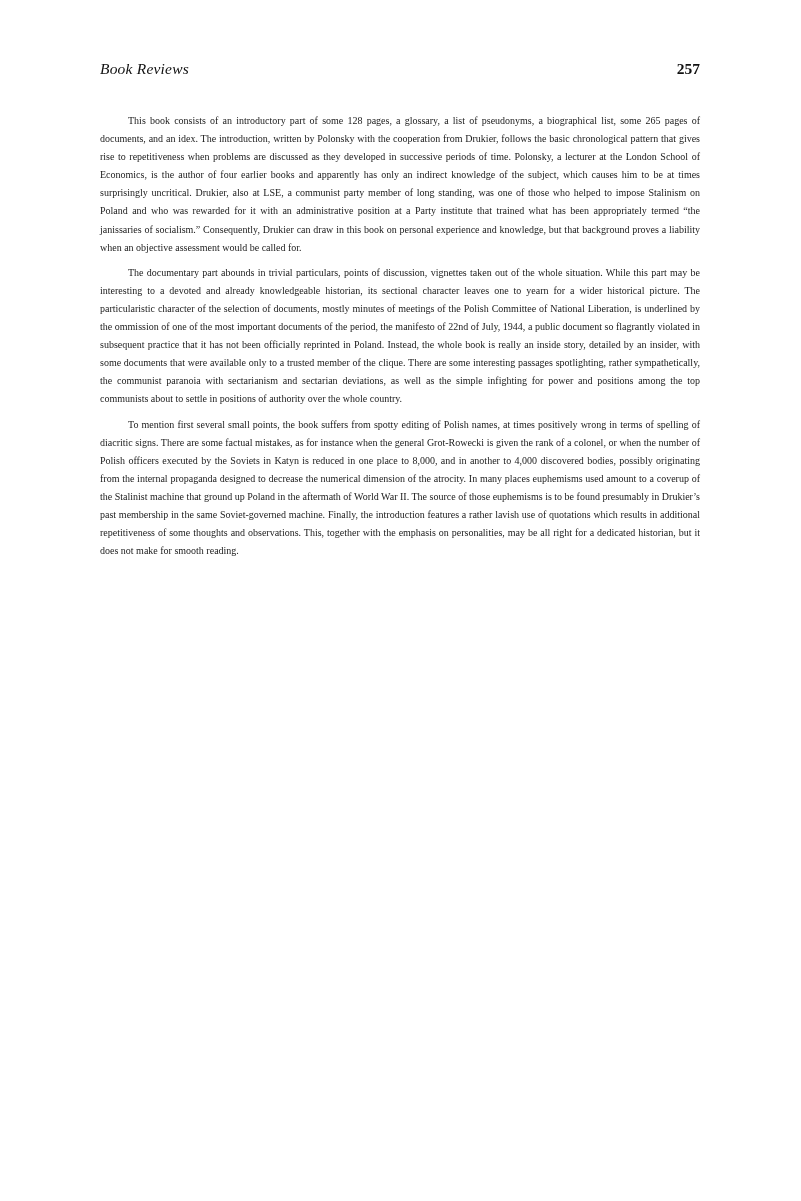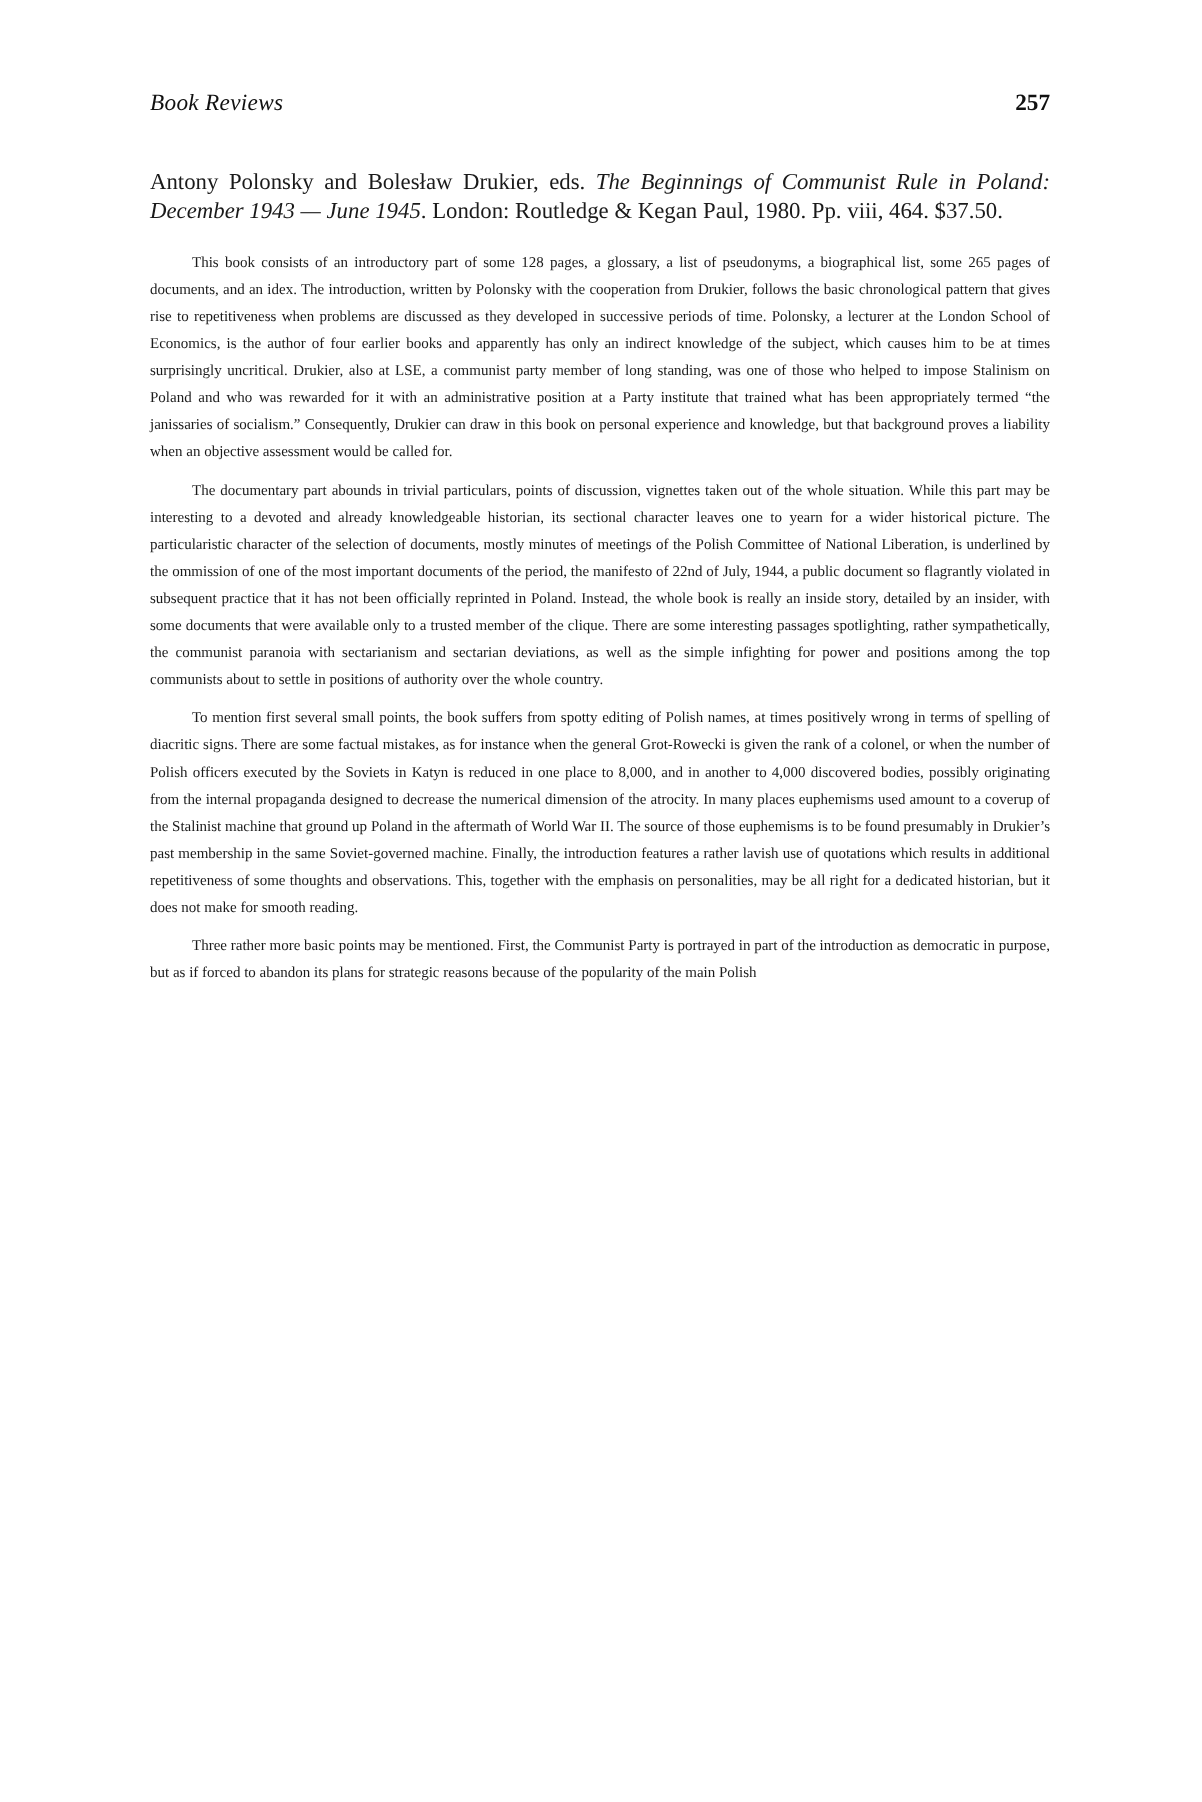--- a/index.html
+++ b/index.html
@@ -91,21 +91,19 @@
 
 <div class="page">
 
   <div class="running-head">
     <span class="running-head-title">Book Reviews</span>
     <span class="running-head-folio">257</span>
   </div>
 
   <div class="column">
 
-    <p class="citation"><span>Antony Polonsky and Bolesław Drukier, eds. </span><span class="book-title">The Beginnings of Communist Rule in Poland: December 1943 — June 1945</span><span>. London: Routledge &amp; Kegan Paul, 1980. Pp. viii, 464. $37.50.</span></p>
 
     <p class="body-par">This book consists of an introductory part of some 128 pages, a glossary, a list of pseudonyms, a biographical list, some 265 pages of documents, and an idex. The introduction, written by Polonsky with the cooperation from Drukier, follows the basic chronological pattern that gives rise to repetitiveness when problems are discussed as they developed in successive periods of time. Polonsky, a lecturer at the London School of Economics, is the author of four earlier books and apparently has only an indirect knowledge of the subject, which causes him to be at times surprisingly uncritical. Drukier, also at LSE, a communist party member of long standing, was one of those who helped to impose Stalinism on Poland and who was rewarded for it with an administrative position at a Party institute that trained what has been appropriately termed “the janissaries of socialism.” Consequently, Drukier can draw in this book on personal experience and knowledge, but that background proves a liability when an objective assessment would be called for.</p>
     <p class="body-par">The documentary part abounds in trivial particulars, points of discussion, vignettes taken out of the whole situation. While this part may be interesting to a devoted and already knowledgeable historian, its sectional character leaves one to yearn for a wider historical picture. The particularistic character of the selection of documents, mostly minutes of meetings of the Polish Committee of National Liberation, is underlined by the ommission of one of the most important documents of the period, the manifesto of 22nd of July, 1944, a public document so flagrantly violated in subsequent practice that it has not been officially reprinted in Poland. Instead, the whole book is really an inside story, detailed by an insider, with some documents that were available only to a trusted member of the clique. There are some interesting passages spotlighting, rather sympathetically, the communist paranoia with sectarianism and sectarian deviations, as well as the simple infighting for power and positions among the top communists about to settle in positions of authority over the whole country.</p>
     <p class="body-par">To mention first several small points, the book suffers from spotty editing of Polish names, at times positively wrong in terms of spelling of diacritic signs. There are some factual mistakes, as for instance when the general Grot-Rowecki is given the rank of a colonel, or when the number of Polish officers executed by the Soviets in Katyn is reduced in one place to 8,000, and in another to 4,000 discovered bodies, possibly originating from the internal propaganda designed to decrease the numerical dimension of the atrocity. In many places euphemisms used amount to a coverup of the Stalinist machine that ground up Poland in the aftermath of World War II. The source of those euphemisms is to be found presumably in Drukier’s past membership in the same Soviet-governed machine. Finally, the introduction features a rather lavish use of quotations which results in additional repetitiveness of some thoughts and observations. This, together with the emphasis on personalities, may be all right for a dedicated historian, but it does not make for smooth reading.</p>
-    <p class="body-par">Three rather more basic points may be mentioned. First, the Communist Party is portrayed in part of the introduction as democratic in purpose, but as if forced to abandon its plans for strategic reasons because of the popularity of the main Polish</p>
 
   </div>
 </div>
 
 </body></html>

